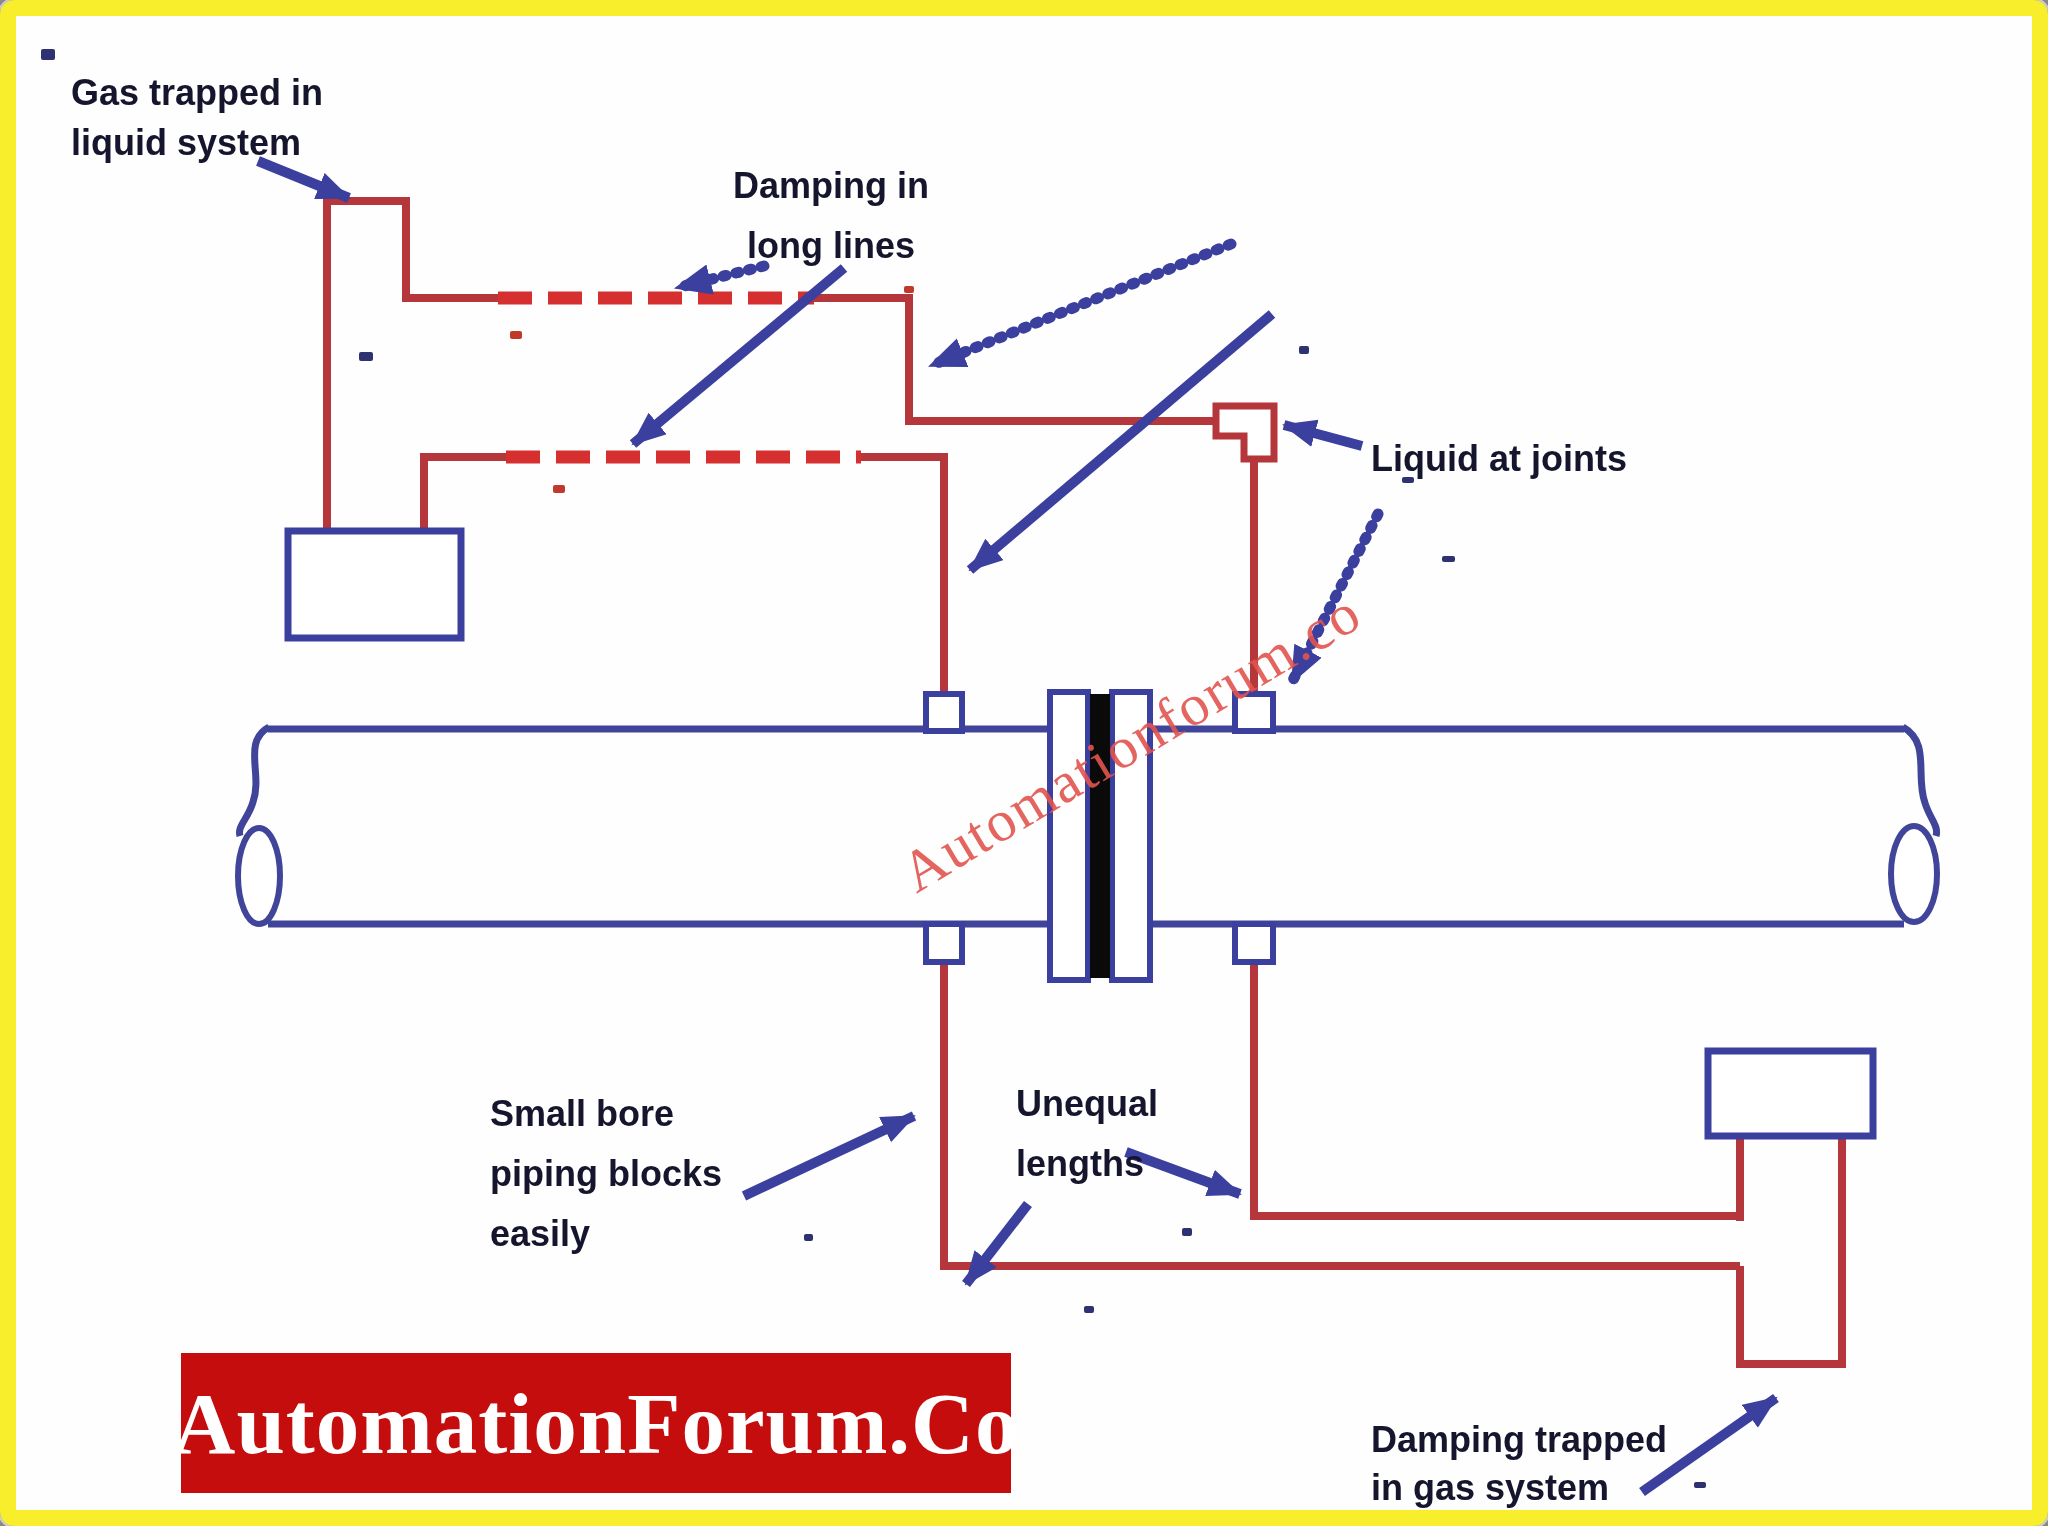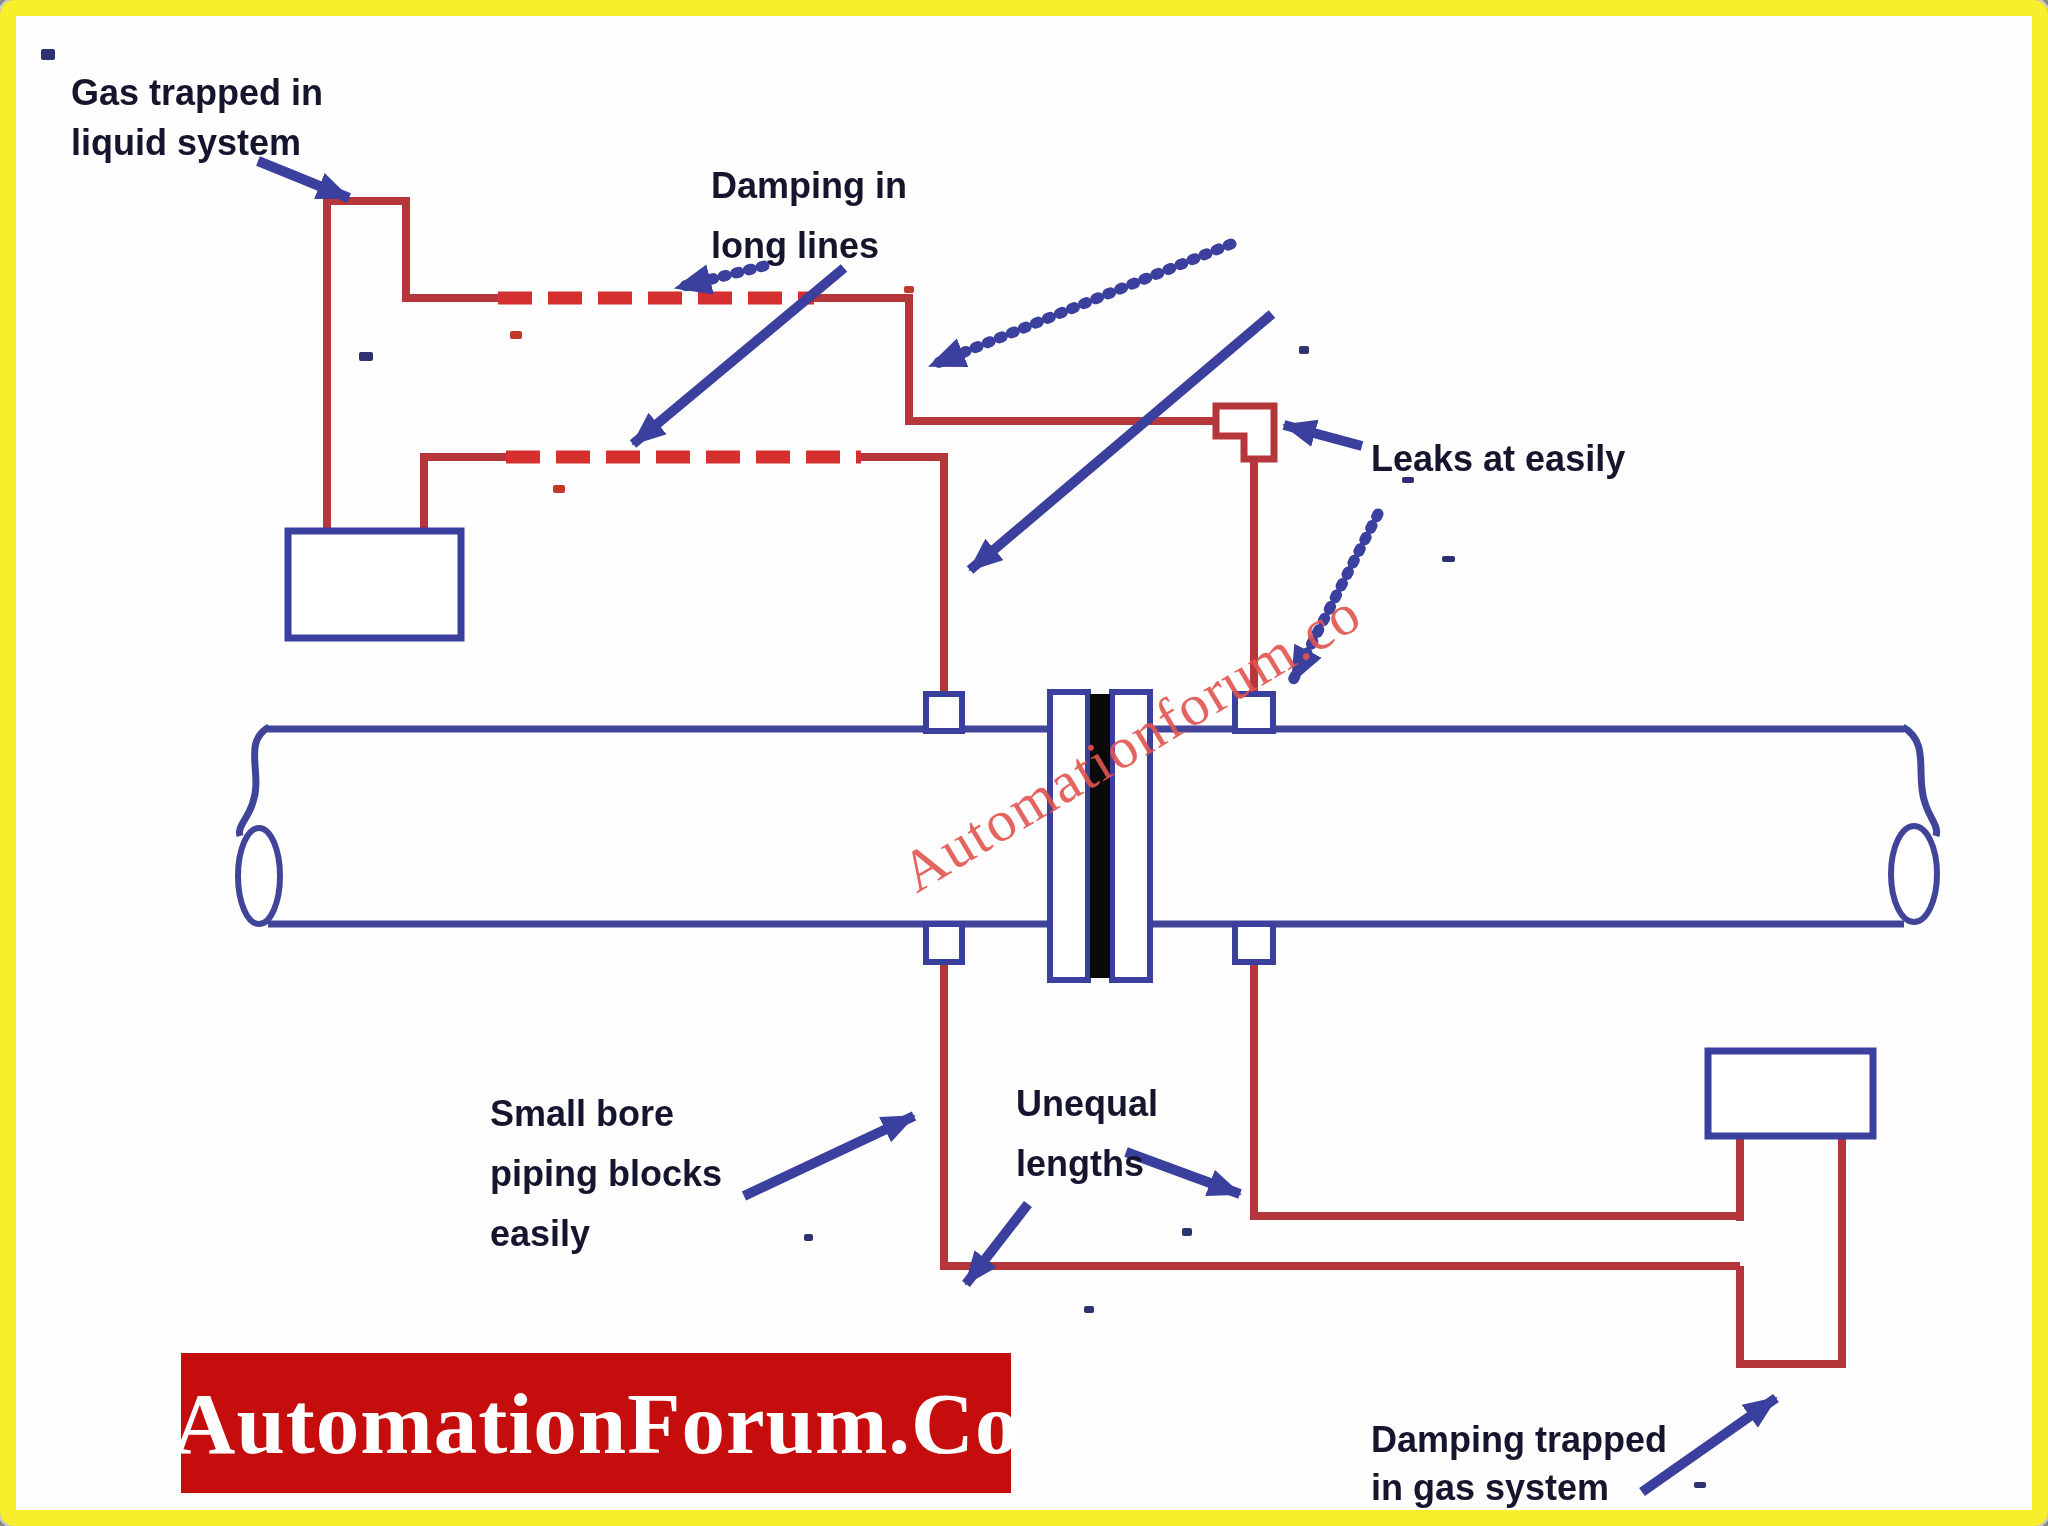--- a/index.html
+++ b/index.html
@@ -23,21 +23,21 @@
     overflow:hidden;
     font-family:"Liberation Sans",sans-serif;
     outline:2px solid #cfcfcf;
   }
   svg.layer{position:absolute;left:0;top:0;}
   .lbl{
     position:absolute;
     font-weight:700;font-size:36px;color:var(--label-ink);
     white-space:pre-line;letter-spacing:0px;
   }
-  .lbl.center{}
+  .lbl.center{text-align:center;}
   .watermark{
     position:absolute;left:1115px;top:726px;
     transform:translate(-50%,-50%) rotate(-31deg);
     font-family:"Liberation Serif",serif;
     font-size:58px;color:var(--watermark-red);opacity:.9;
     white-space:nowrap;letter-spacing:2px;
   }
   .banner{
     position:absolute;left:165px;top:1337px;width:830px;height:140px;
     background:var(--banner-red);
@@ -128,21 +128,21 @@
       <path class="arrow" marker-end="url(#ah)" d="M1012,1188 L950,1268"></path>
       <path class="arrow" marker-end="url(#ah)" d="M1110,1136 L1224,1178"></path>
       <path class="arrow" marker-end="url(#ah)" d="M1626,1476 L1760,1382"></path>
     </g>
   </svg>
 
   <div class="lbl" style="left:55px;top:52px;line-height:50px;">Gas trapped in
 liquid system</div>
   <div class="lbl center" style="left:695px;top:140px;width:240px;line-height:60px;">Damping in
 long lines</div>
-  <div class="lbl" style="left:1355px;top:422px;">Leaks at easily</div>
+  <div class="lbl" style="left:1355px;top:422px;">Liquid at joints</div>
   <div class="lbl" style="left:474px;top:1068px;line-height:60px;">Small bore
 piping blocks
 easily</div>
   <div class="lbl" style="left:1000px;top:1058px;line-height:60px;">Unequal
 lengths</div>
   <div class="lbl" style="left:1355px;top:1400px;line-height:48px;">Damping trapped
 in gas system</div>
 
   <div class="watermark">Automationforum.co</div>
 

